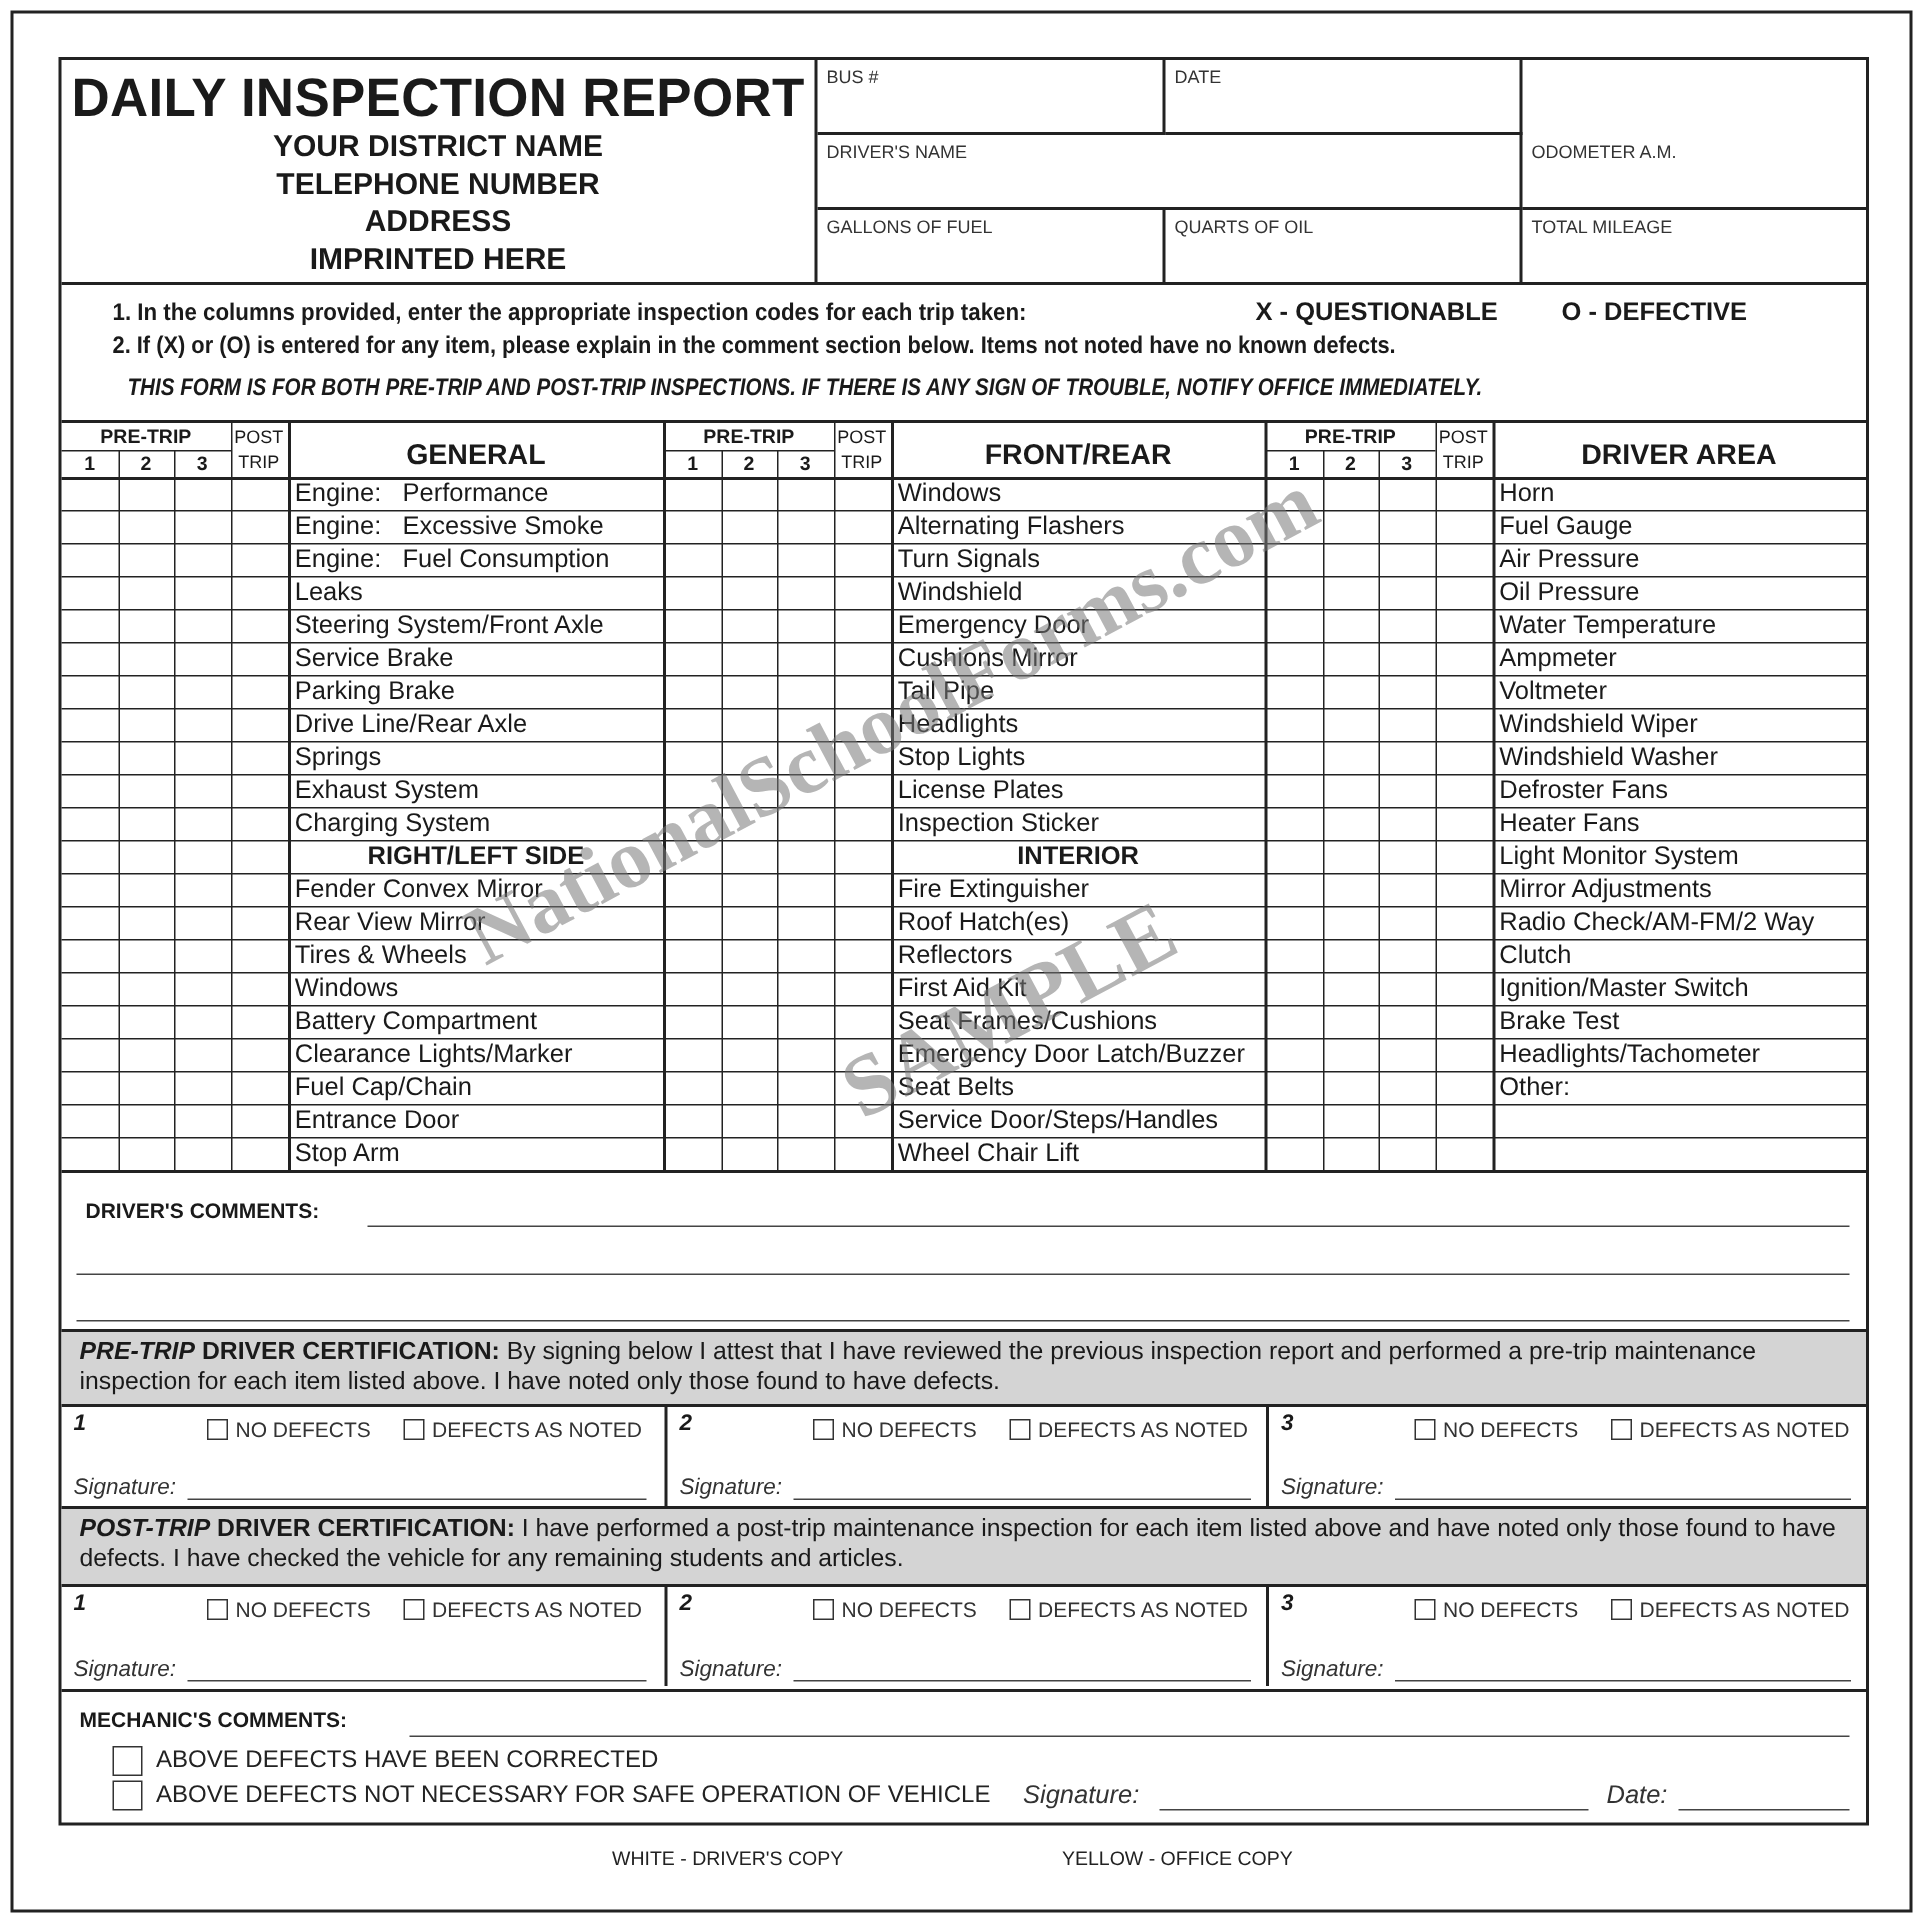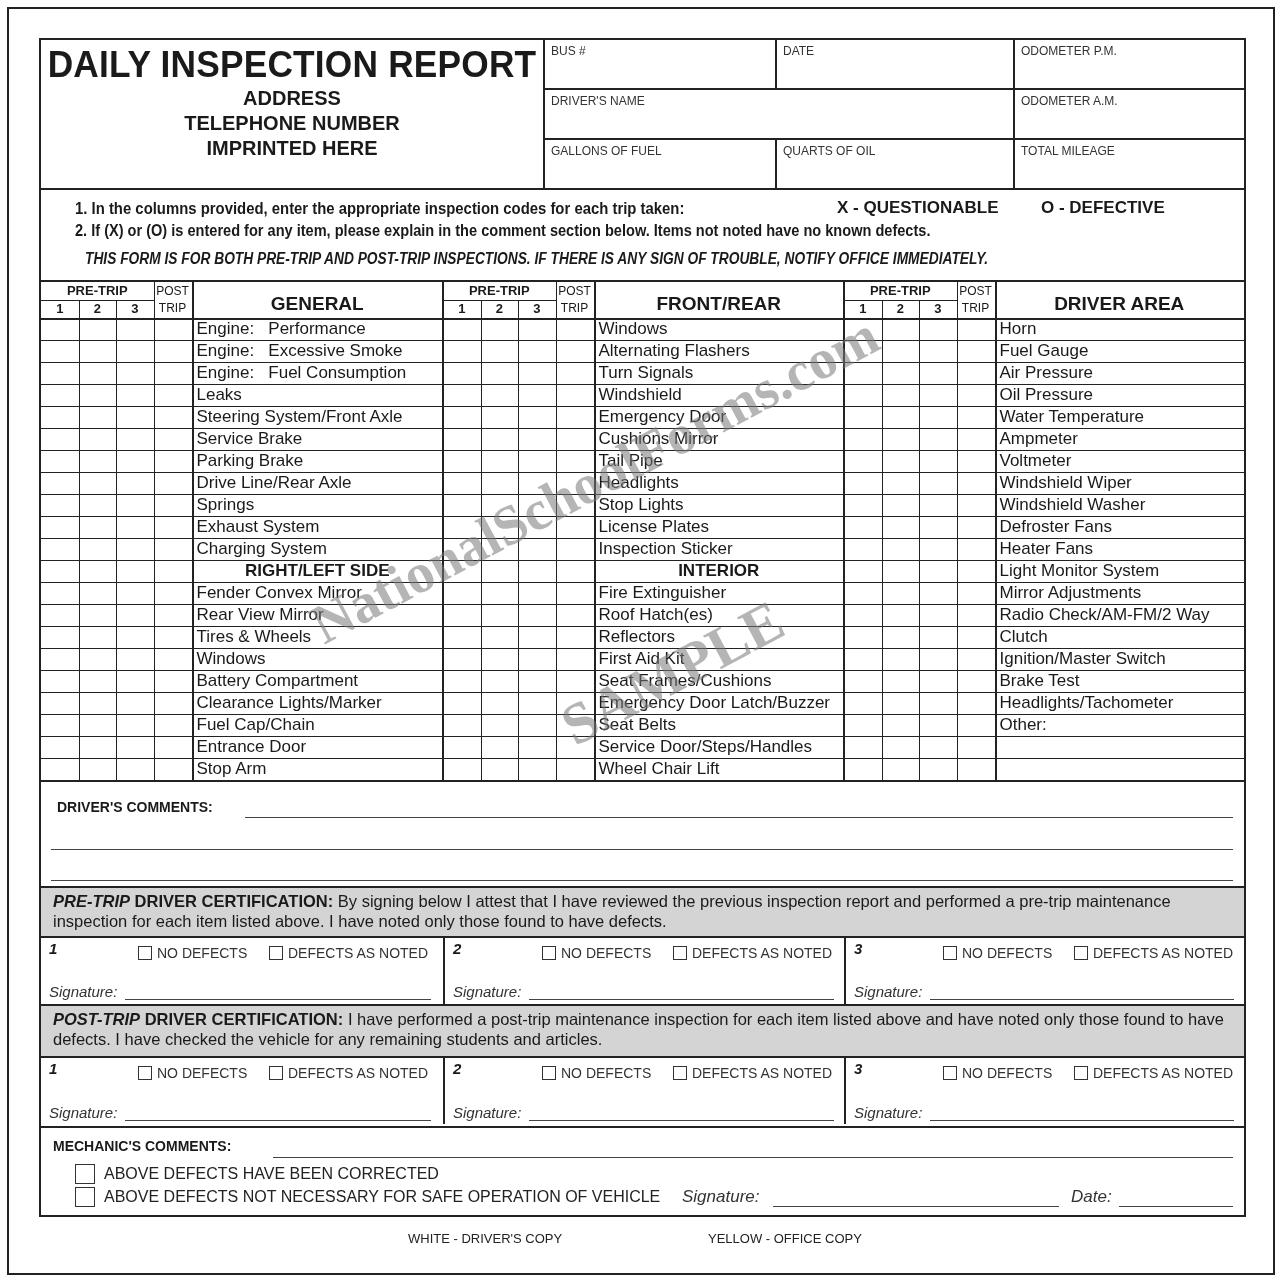--- a/index.html
+++ b/index.html
@@ -58,28 +58,28 @@
 </head>
 <body>
 
 <div class="outer"></div>
 
 <div class="form">
 
   <div class="hdr">
     <div class="hdr-left">
       <div class="title">DAILY INSPECTION REPORT</div>
+      <div class="sub">YOUR DISTRICT NAME</div>
+      <div class="sub">TELEPHONE NUMBER</div>
       <div class="sub">ADDRESS</div>
-      <div class="sub">TELEPHONE NUMBER</div>
       <div class="sub">IMPRINTED HERE</div>
     </div>
     <div class="hdr-grid">
       <div class="hcell" style="left:232px;top:0;width:238px;height:50px;"><span>DATE</span></div>
       <div class="hcell" style="left:0;top:0;width:232px;height:50px;"><span>BUS #</span></div>
-      <div class="hcell" style="left:470px;top:0;width:229px;height:50px;border-right:none;"><span>ODOMETER P.M.</span></div>
       <div class="hcell" style="left:0;top:50px;width:470px;height:50px;"><span>DRIVER'S NAME</span></div>
       <div class="hcell" style="left:470px;top:50px;width:229px;height:50px;border-right:none;"><span>ODOMETER A.M.</span></div>
       <div class="hcell" style="left:0;top:100px;width:232px;height:48px;border-bottom:none;"><span>GALLONS OF FUEL</span></div>
       <div class="hcell" style="left:232px;top:100px;width:238px;height:48px;border-bottom:none;"><span>QUARTS OF OIL</span></div>
       <div class="hcell" style="left:470px;top:100px;width:229px;height:48px;border-right:none;border-bottom:none;"><span>TOTAL MILEAGE</span></div>
     </div>
   </div>
 
   <div class="instr">
     <p style="left:34px;top:10px;transform:scaleX(0.93);"><span>1.  In the columns provided, enter the appropriate inspection codes for each trip taken:</span></p>

